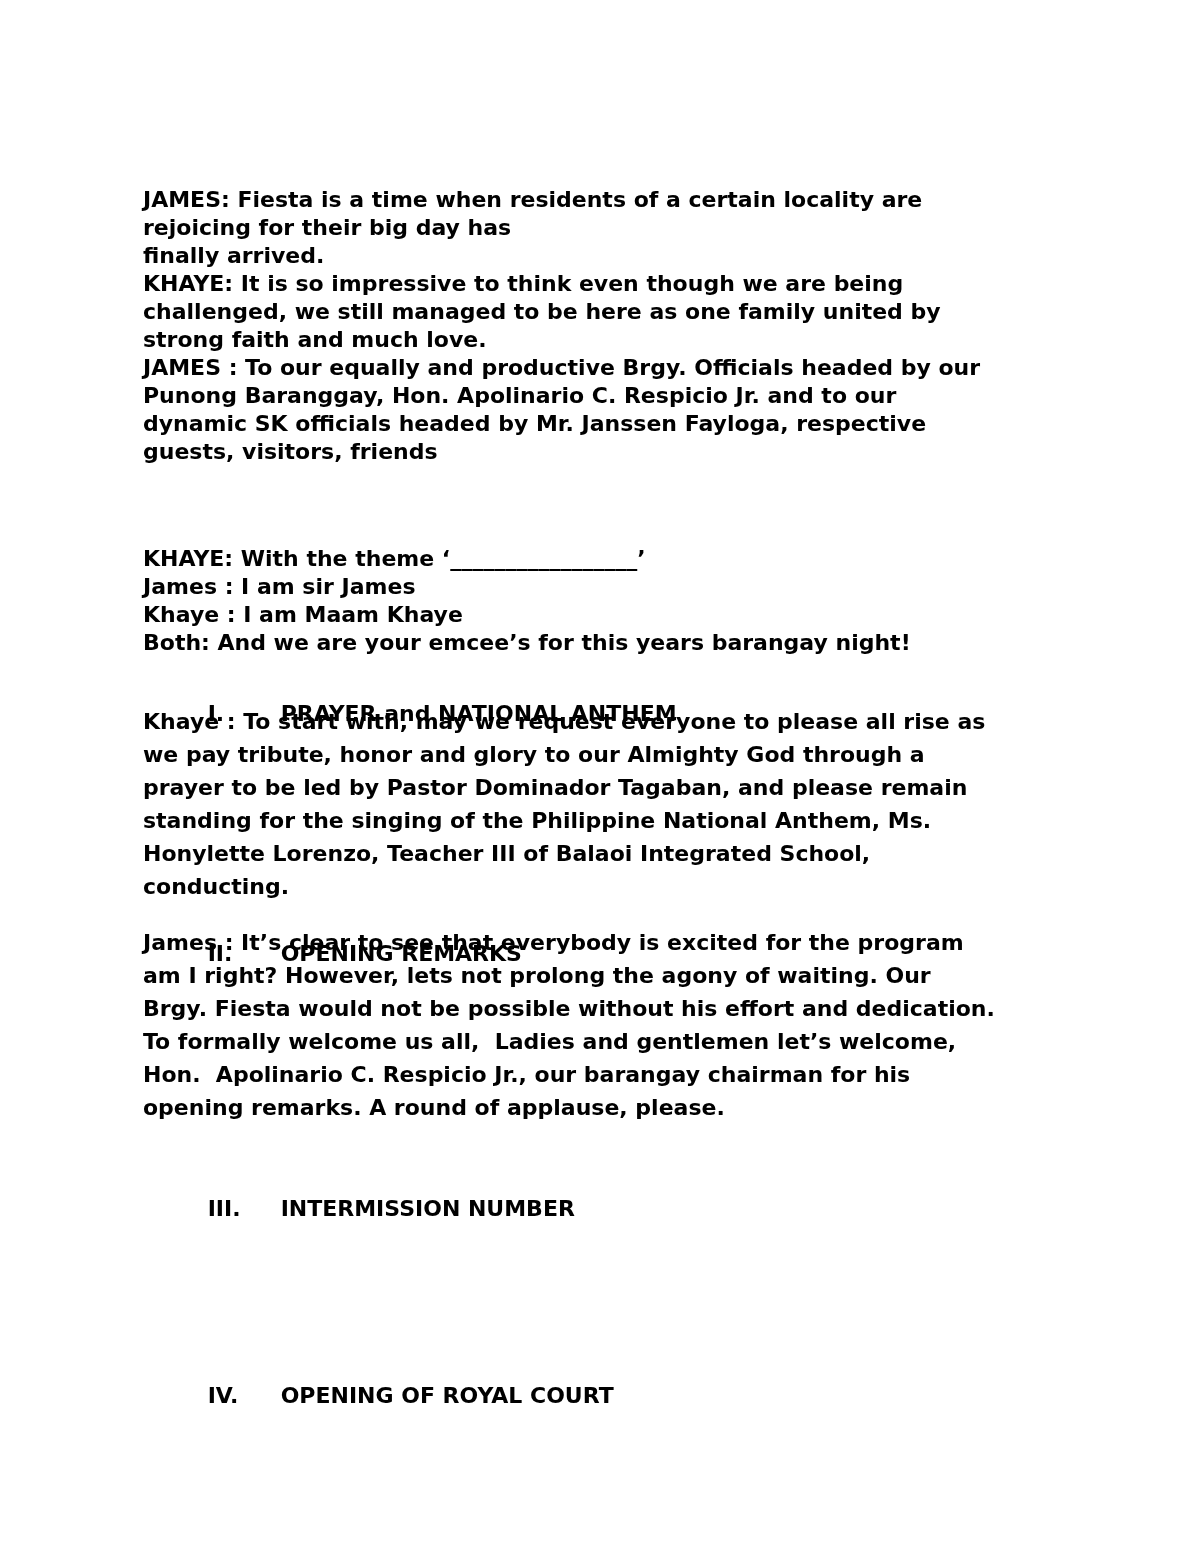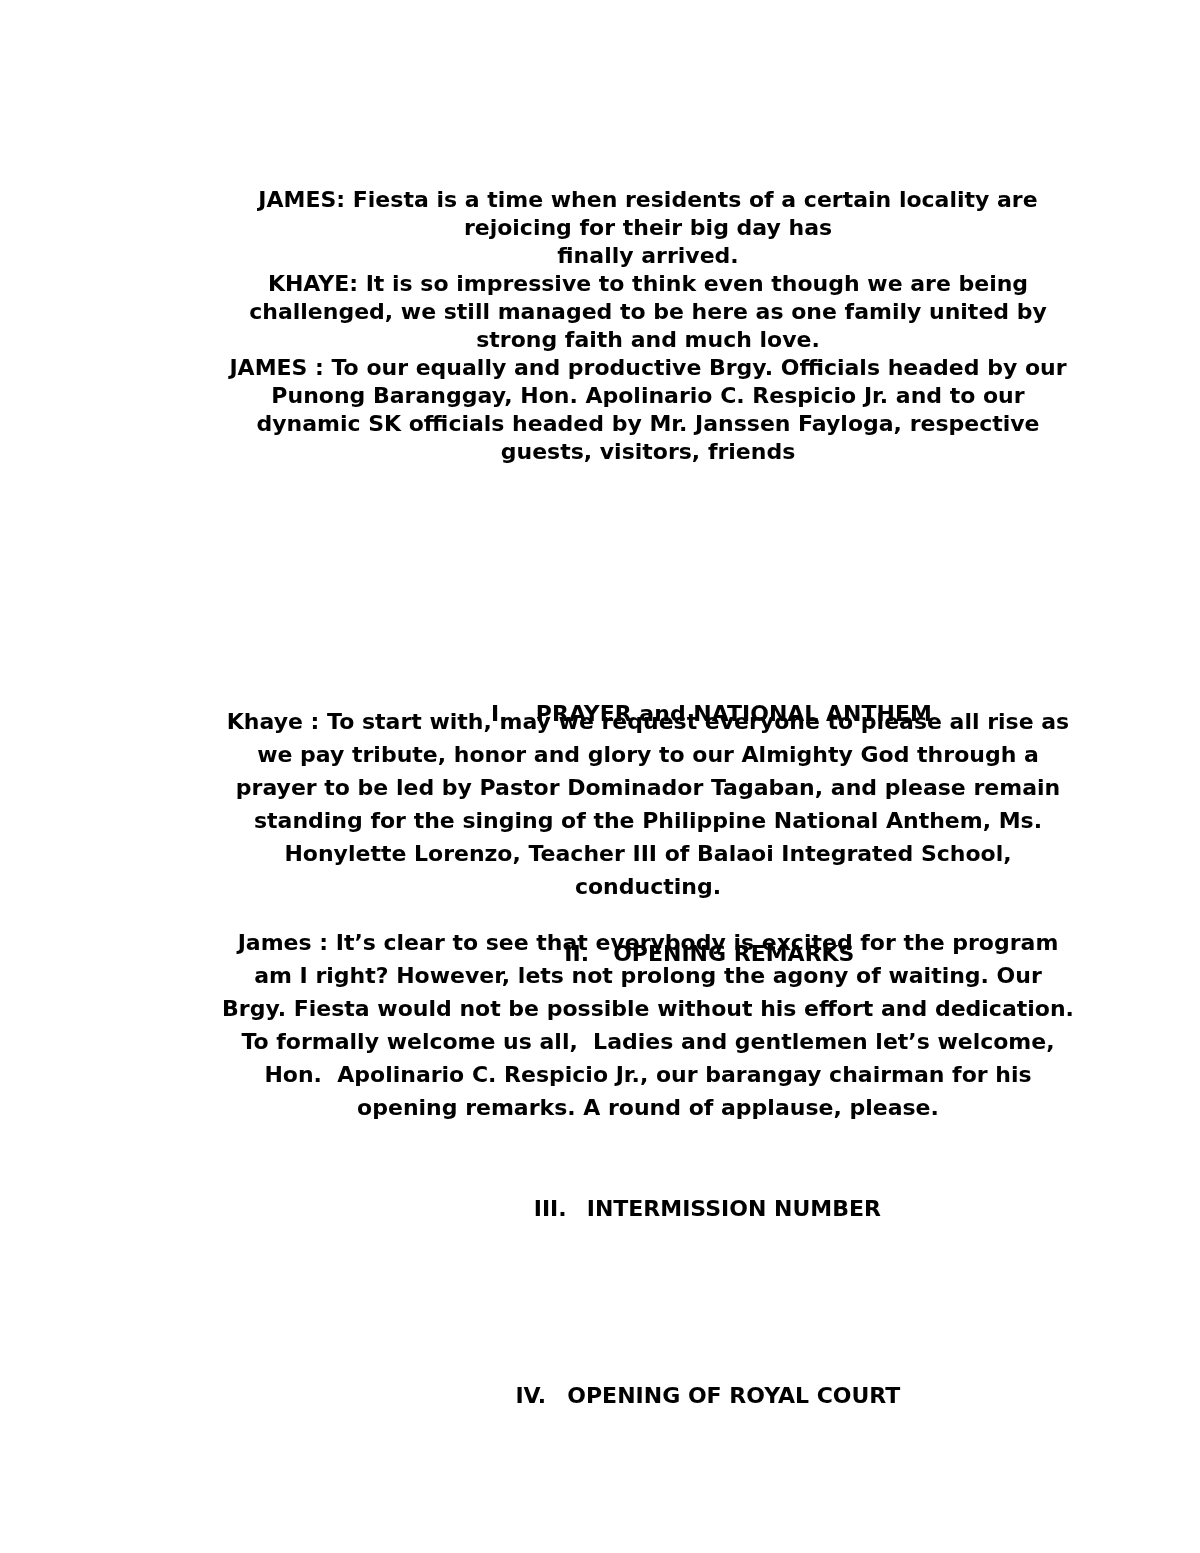--- a/index.html
+++ b/index.html
@@ -9,21 +9,20 @@
   }
   .page {
     position: relative;
     width: 1200px;
     height: 1553px;
     background: #ffffff;
     overflow: hidden;
     font-family: "DejaVu Sans", sans-serif;
     font-weight: bold;
     color: #000000;
-    text-align: center;
   }
   .para {
     position: absolute;
     left: 143px;
     width: 1010px;
     font-size: 22px;
     white-space: pre-wrap;
     letter-spacing: 0px;
   }
   .lh28 { line-height: 28px; }
@@ -52,20 +51,24 @@
 finally arrived.
 KHAYE: It is so impressive to think even though we are being
 challenged, we still managed to be here as one family united by
 strong faith and much love.
 JAMES : To our equally and productive Brgy. Officials headed by our
 Punong Baranggay, Hon. Apolinario C. Respicio Jr. and to our
 dynamic SK officials headed by Mr. Janssen Fayloga, respective
 guests, visitors, friends</div>
 
 
+  <div class="para lh28" style="top:545px">KHAYE: With the theme ‘_________________’
+James : I am sir James
+Khaye : I am Maam Khaye
+Both: And we are your emcee’s for this years barangay night!</div>
 
   <div class="heading" style="top:672px">
     <span class="num">I.</span><span>PRAYER and NATIONAL ANTHEM</span>
   </div>
 
   <div class="para lh33" style="top:705px">Khaye : To start with, may we request everyone to please all rise as
 we pay tribute, honor and glory to our Almighty God through a
 prayer to be led by Pastor Dominador Tagaban, and please remain
 standing for the singing of the Philippine National Anthem, Ms.
 Honylette Lorenzo, Teacher III of Balaoi Integrated School,

